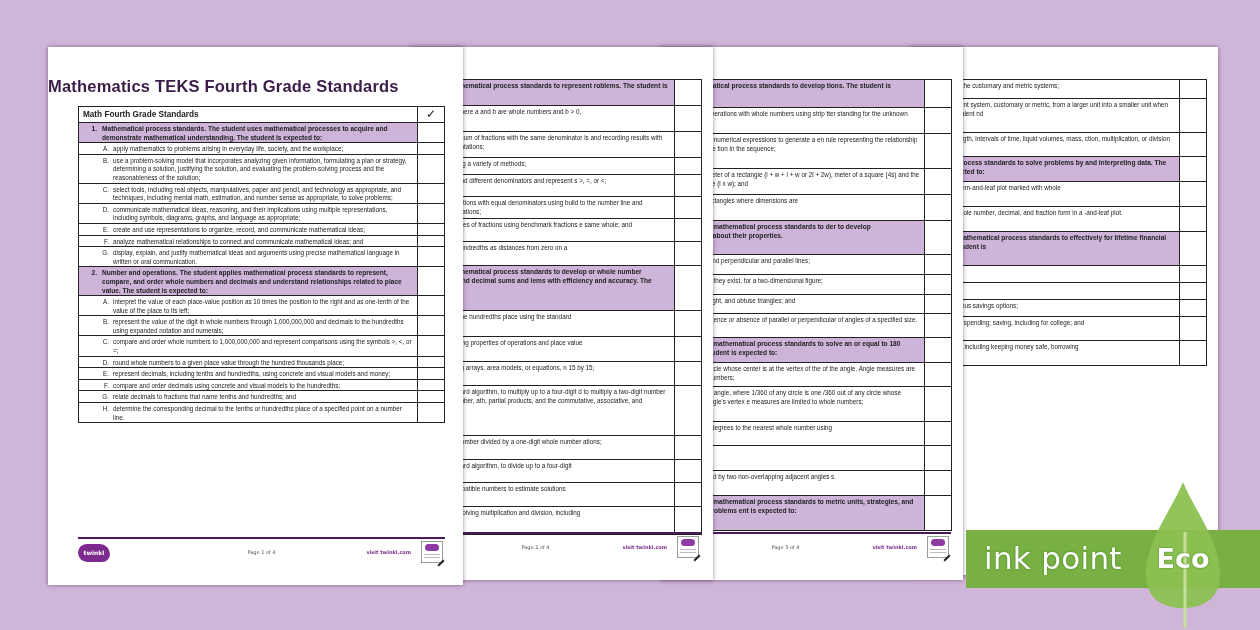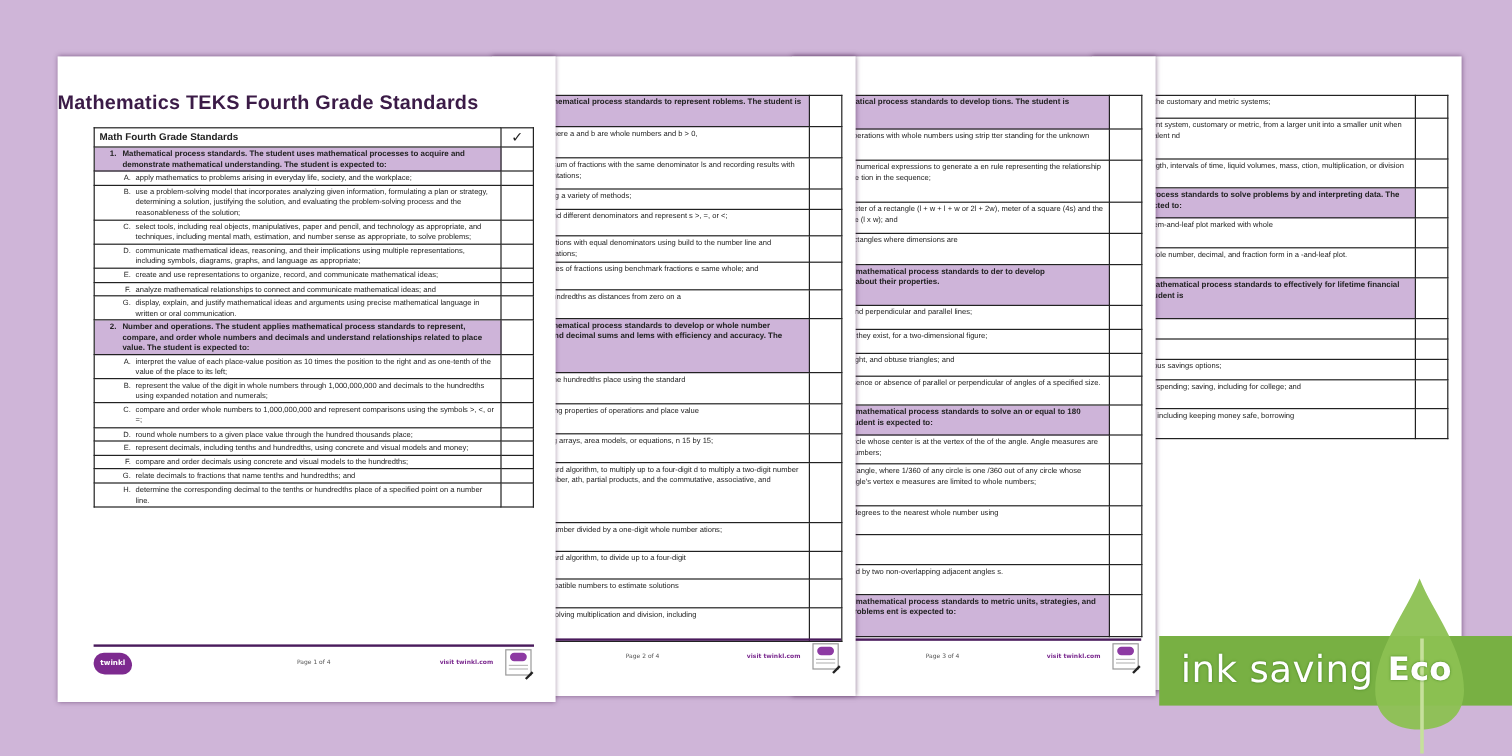--- a/index.html
+++ b/index.html
@@ -437,21 +437,21 @@
     <div class="visit">visit twinkl.com</div>
     <div class="badge">
         <div class="cloud"></div>
         <div class="tx"></div>
         <div class="pen"></div>
       </div>
   </div>
 </div>
 
 <div class="eco">
-  <div class="label">ink saving</div>
+  <div class="label">ink point</div>
 </div>
 <div class="leaf">
   <svg width="78" height="150" viewBox="0 0 78 150">
     <path d="M39 2 C 50 30, 76 60, 76 95 C 76 118, 60 128, 39 128 C 18 128, 2 118, 2 95 C 2 60, 28 30, 39 2 Z" fill="#8cc152" opacity="0.95"></path>
     <line x1="41" y1="52" x2="41" y2="148" stroke="#c6e09c" stroke-width="3"></line>
   </svg>
   <div class="txt">Eco</div>
 </div>
 
 <style>

